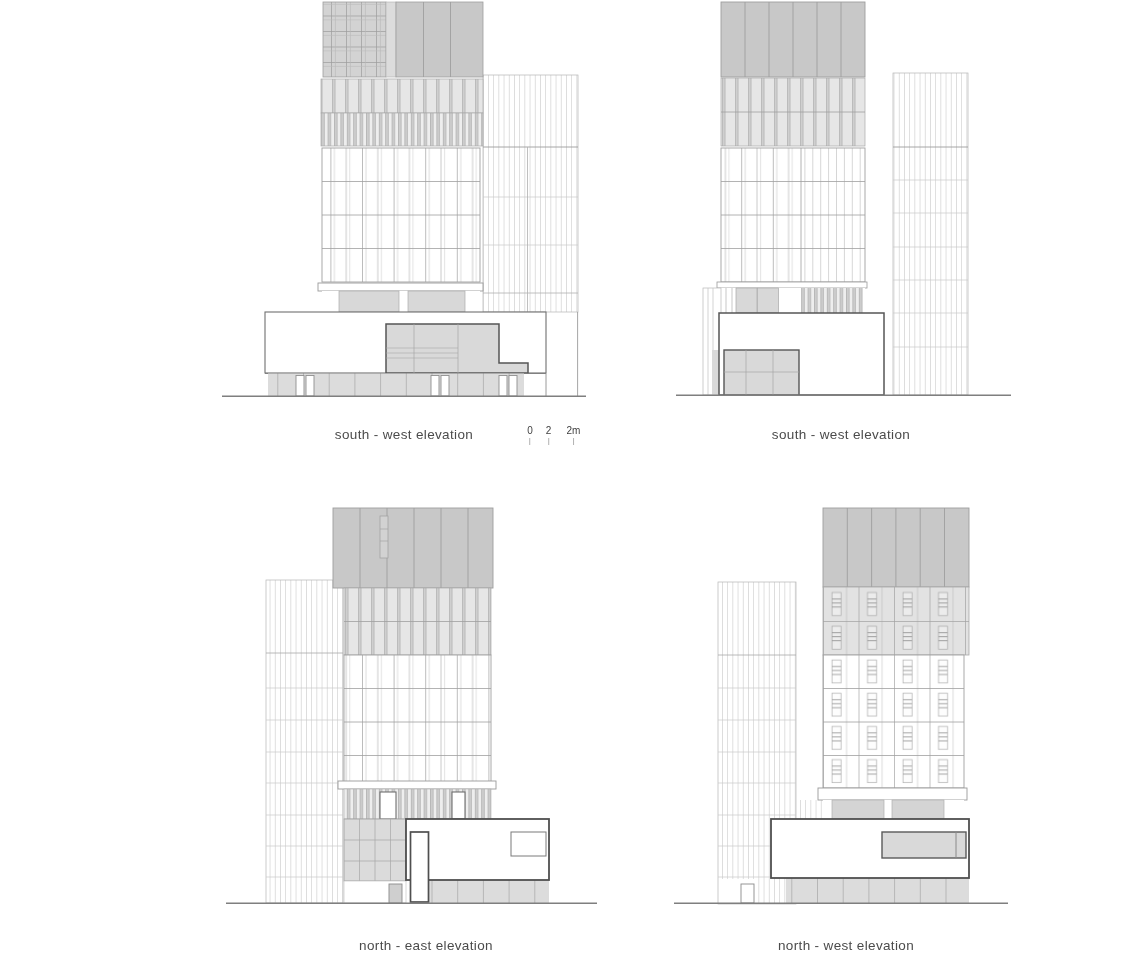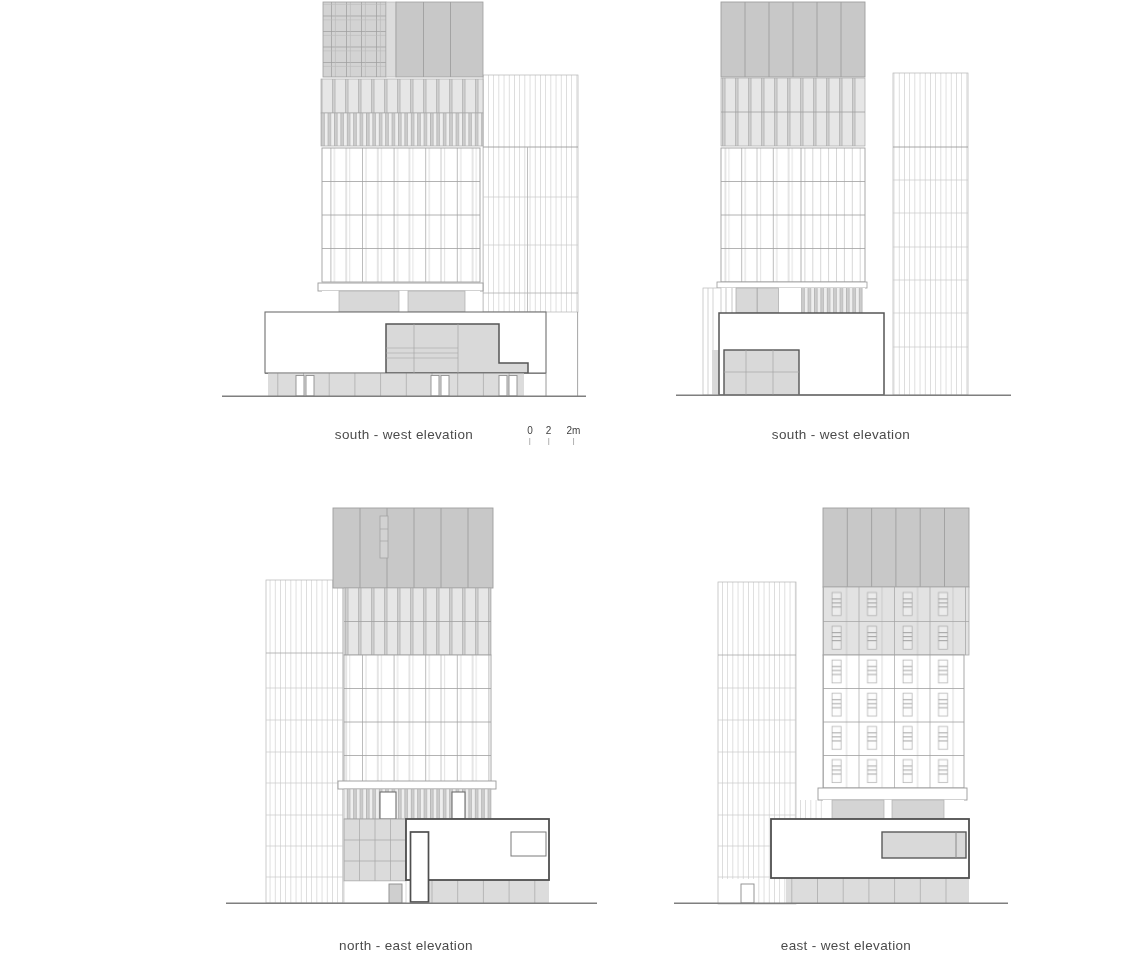--- a/index.html
+++ b/index.html
@@ -296,22 +296,22 @@
     <g>
       <rect x="836" y="832" width="84" height="26" fill="#d9d9d9" stroke="#5a5a5a" stroke-width="1.4"></rect>
       <line x1="910" y1="832" x2="910" y2="858" stroke="#8a8a8a" stroke-width="1"></line>
     </g>
     <line x1="628" y1="903.3" x2="962" y2="903.3" stroke="#7f7f7f" stroke-width="1.6"></line>
   </g>
 </svg>
 
   <div class="elev-label" style="left:358px;top:427px;">south - west elevation</div>
   <div class="elev-label" style="left:795px;top:427px;">south - west elevation</div>
-  <div class="elev-label" style="left:360px;top:938px;">north - east elevation</div>
-  <div class="elev-label" style="left:800px;top:938px;">east - west elevation</div>
+  <div class="elev-label" style="left:380px;top:938px;">north - east elevation</div>
+  <div class="elev-label" style="left:800px;top:938px;">north - west elevation</div>
 
   <div class="scalebar">
     <div class="scale-item" style="left:484px;top:426px;">
       <span>0</span>
       <div class="tick-mark"></div>
     </div>
     <div class="scale-item" style="left:502.5px;top:426px;">
       <span>2</span>
       <div class="tick-mark"></div>
     </div>

